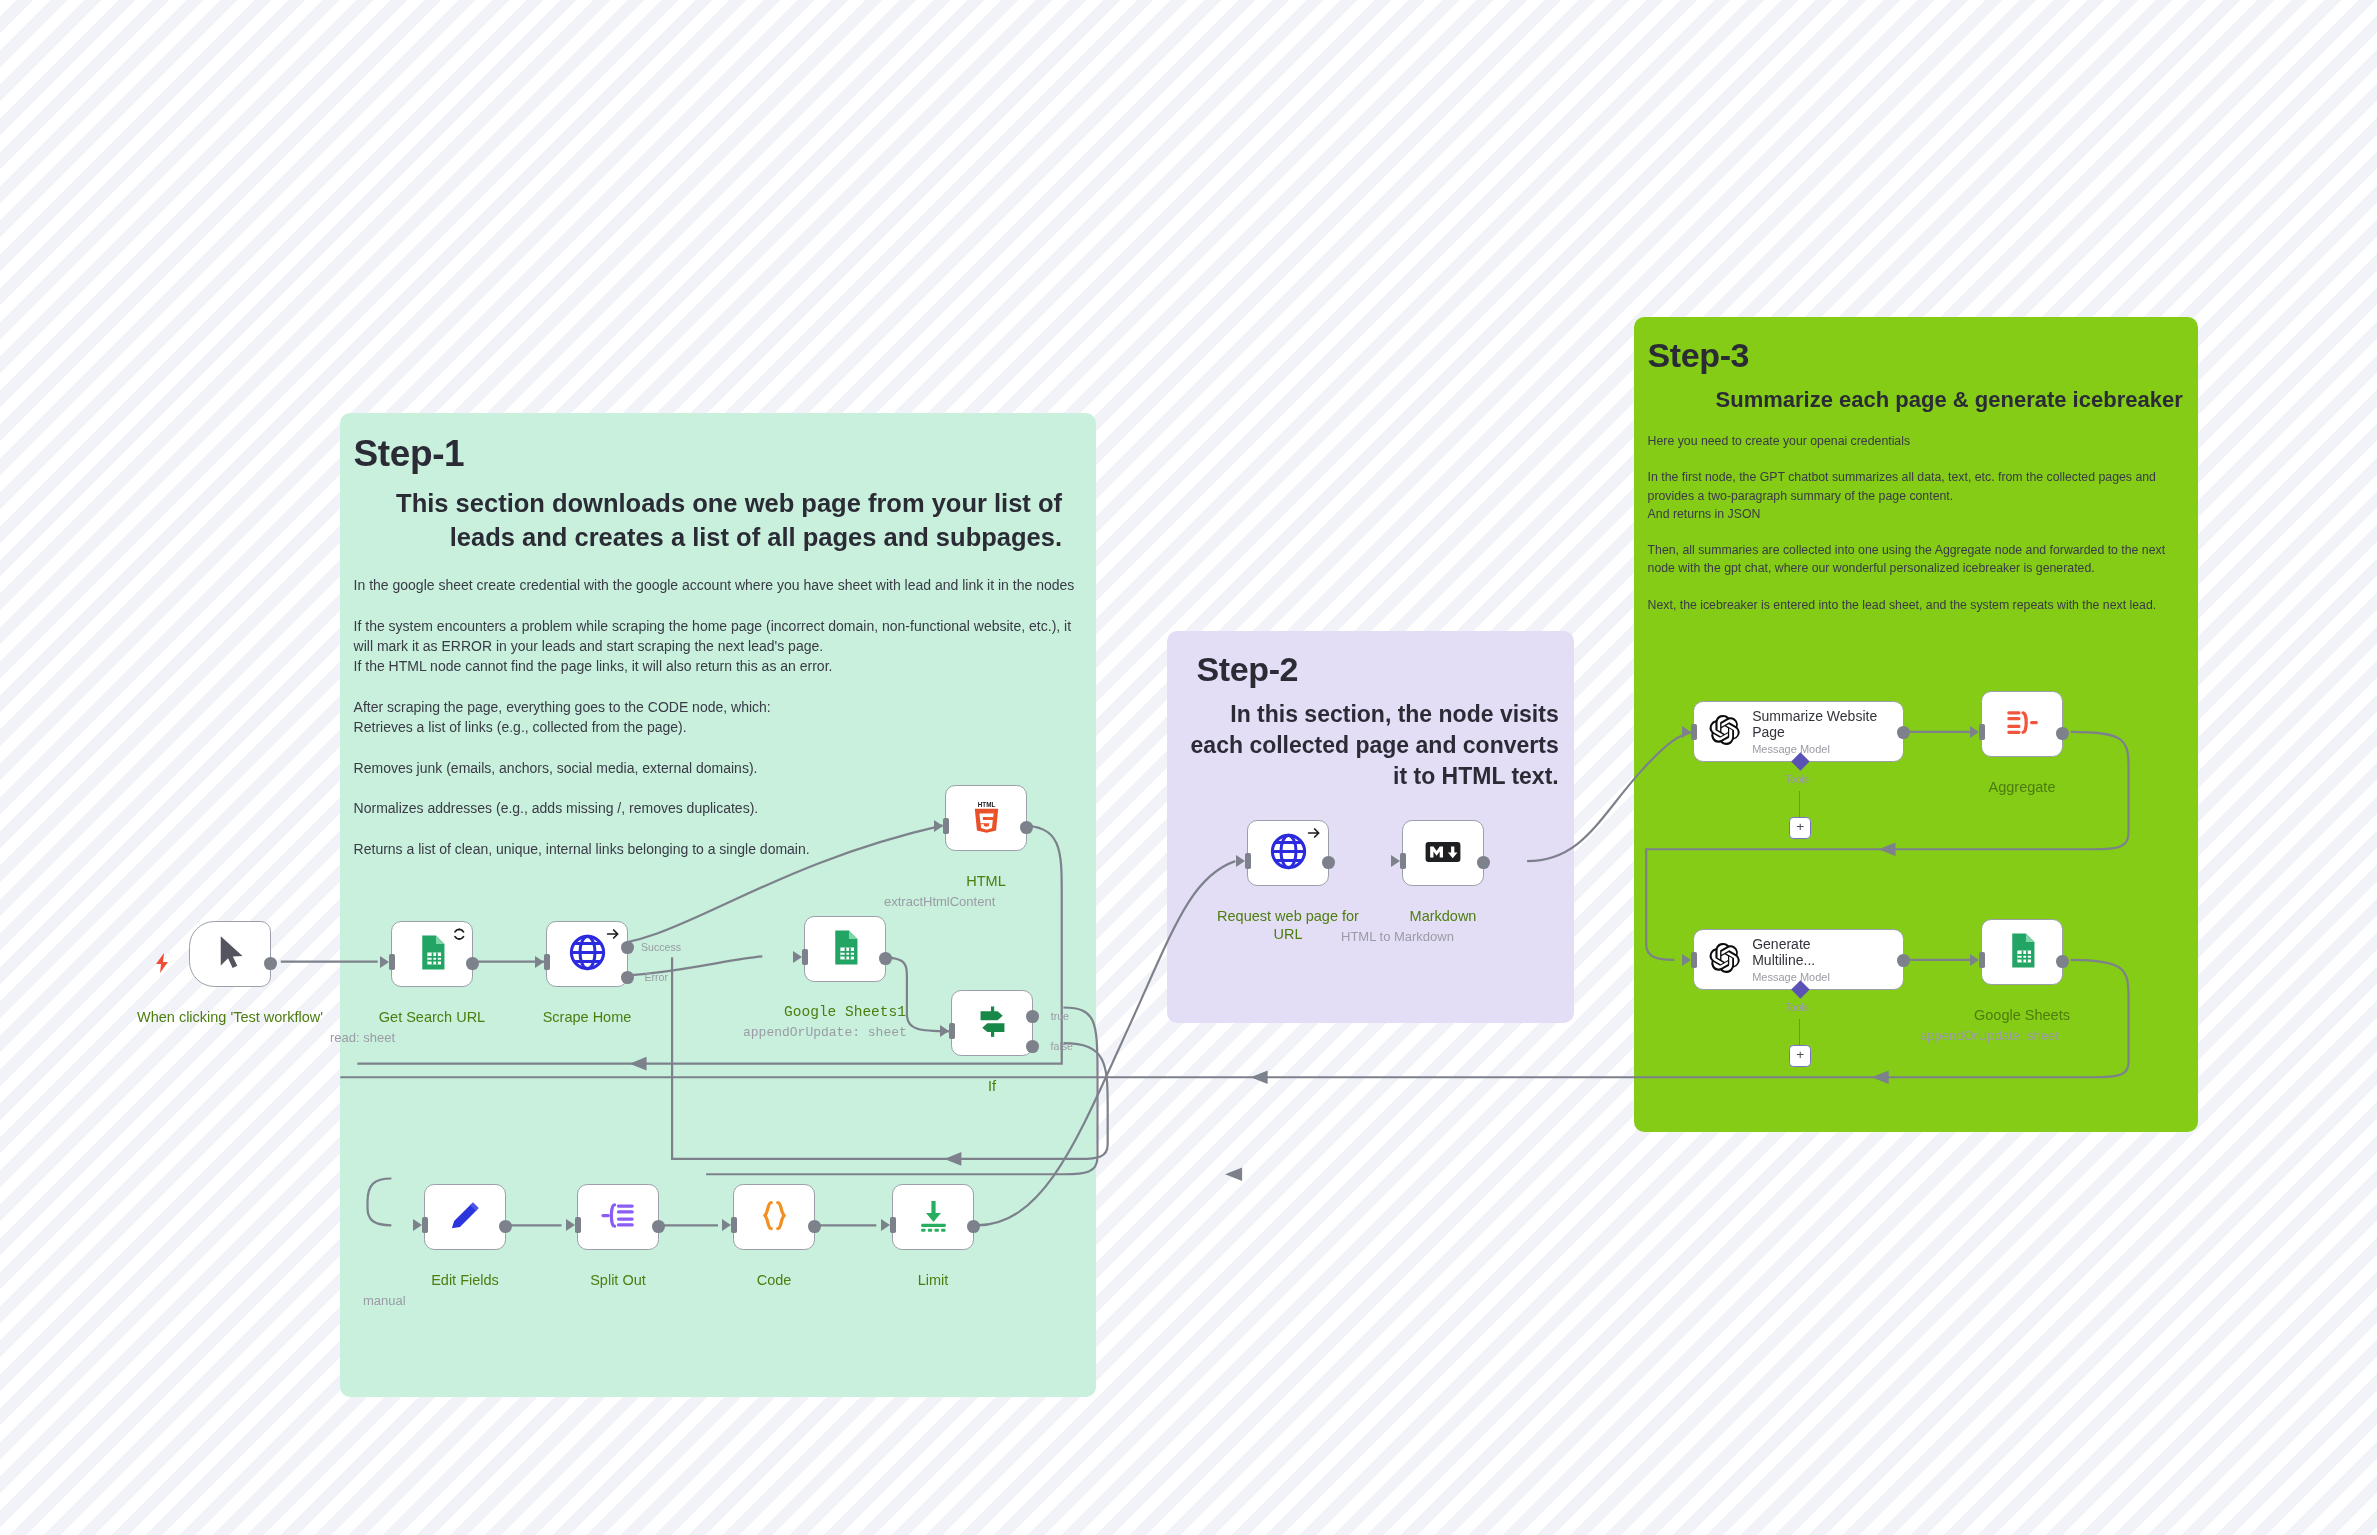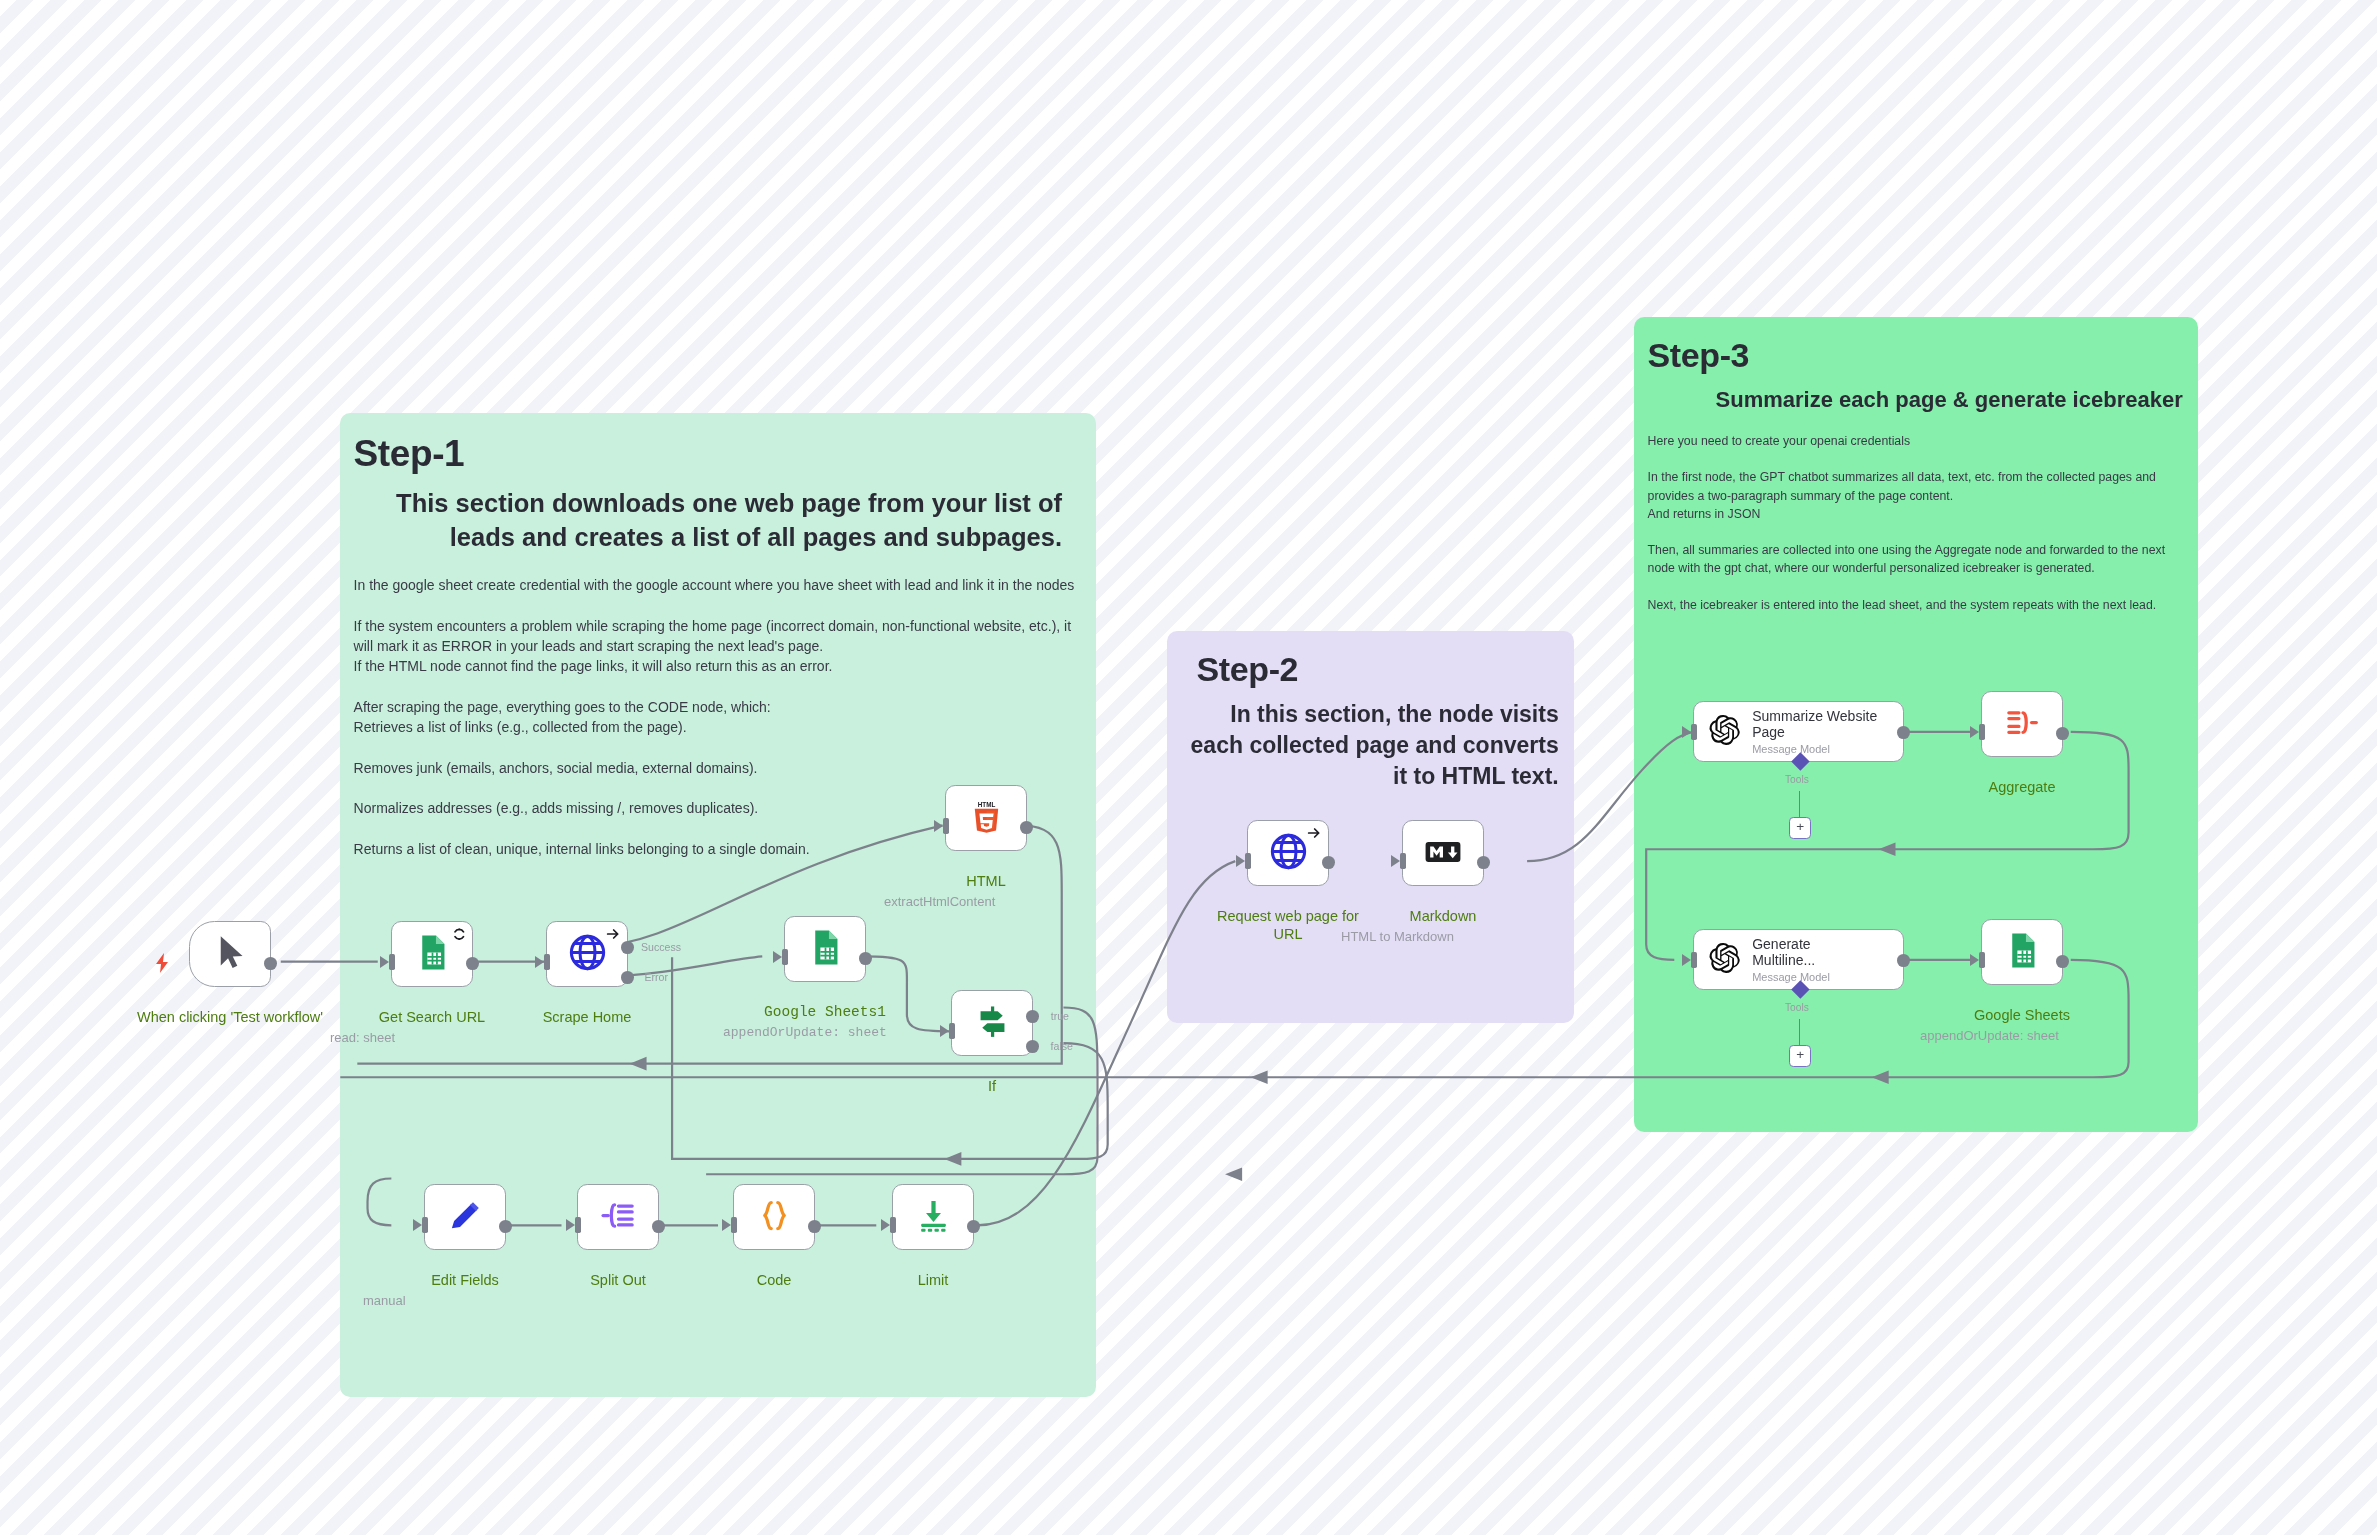--- a/index.html
+++ b/index.html
@@ -11,21 +11,21 @@
       #ffffff 0px, #ffffff 12px,
       #f2f3f8 12px, #f2f3f8 24px);
     position:relative;
   }
   #canvas{position:absolute;inset:0;}
 
   
   .panel{position:absolute;border-radius:10.2px;box-sizing:border-box;}
   .panel.green{background:#c8f0dc;}
   .panel.purple{background:#e3def5;}
-  .panel.blue{background:#86efac;}
+  .panel.blue{background:#84cc16;}
   .panel h1{margin:0;font-weight:bold;color:#2b2b36;letter-spacing:-0.4px;}
   .panel h2{margin:0;font-weight:bold;color:#2b2b36;text-align:right;}
   .panel .body{color:#3a3a46;white-space:pre-line;}
 
   #panel-step1{left:340px;top:413px;width:756px;height:984px;}
   #panel-step1 h1{font-size:37px;padding:20.4px 0 0 13.6px;}
   #panel-step1 h2{font-size:25.5px;line-height:1.32;padding:12px 34px 0 13.6px;}
   #panel-step1 .body{font-size:14px;line-height:1.45;padding:20.4px 13.6px 0 13.6px;}
 
   #panel-step2{left:1167px;top:631px;width:407px;height:392px;}
@@ -229,21 +229,21 @@
       <div class="inarrow" style="left:-12px;top:34px;"></div>
       <div class="inbar" style="left:-3.4px;top:32px;"></div>
       <div class="dot" style="right:-6.8px;top:19px;"></div>
       <div class="dot" style="right:-6.8px;top:49px;"></div>
       <div class="portlbl" style="right:-54px;top:19px;">Success</div>
       <div class="portlbl" style="right:-41px;top:49px;">Error</div>
     </div>
     <div class="nlabel">Scrape Home</div>
   </div>
 
-  <div class="node" style="left:784px;top:916px;font-family:Liberation Mono, monospace;">
+  <div class="node" style="left:804px;top:916px;font-family:Liberation Mono, monospace;">
     <div class="nbox">
       <span>
         <svg width="41" height="41" viewBox="0 0 24 24">
           <path d="M6 2 h8 l5 5 v15 H6 Z" fill="#21a464"></path>
           <path d="M14 2 l5 5 h-5 z" fill="#7ed6a9"></path>
           <rect x="9" y="12" width="8" height="7" fill="#fff"></rect>
           <g stroke="#21a464" stroke-width="1">
               <path d="M9 14.5 h8 M9 16.8 h8 M12 12 v7 M14.6 12 v7"></path>
             </g>
         </svg>

